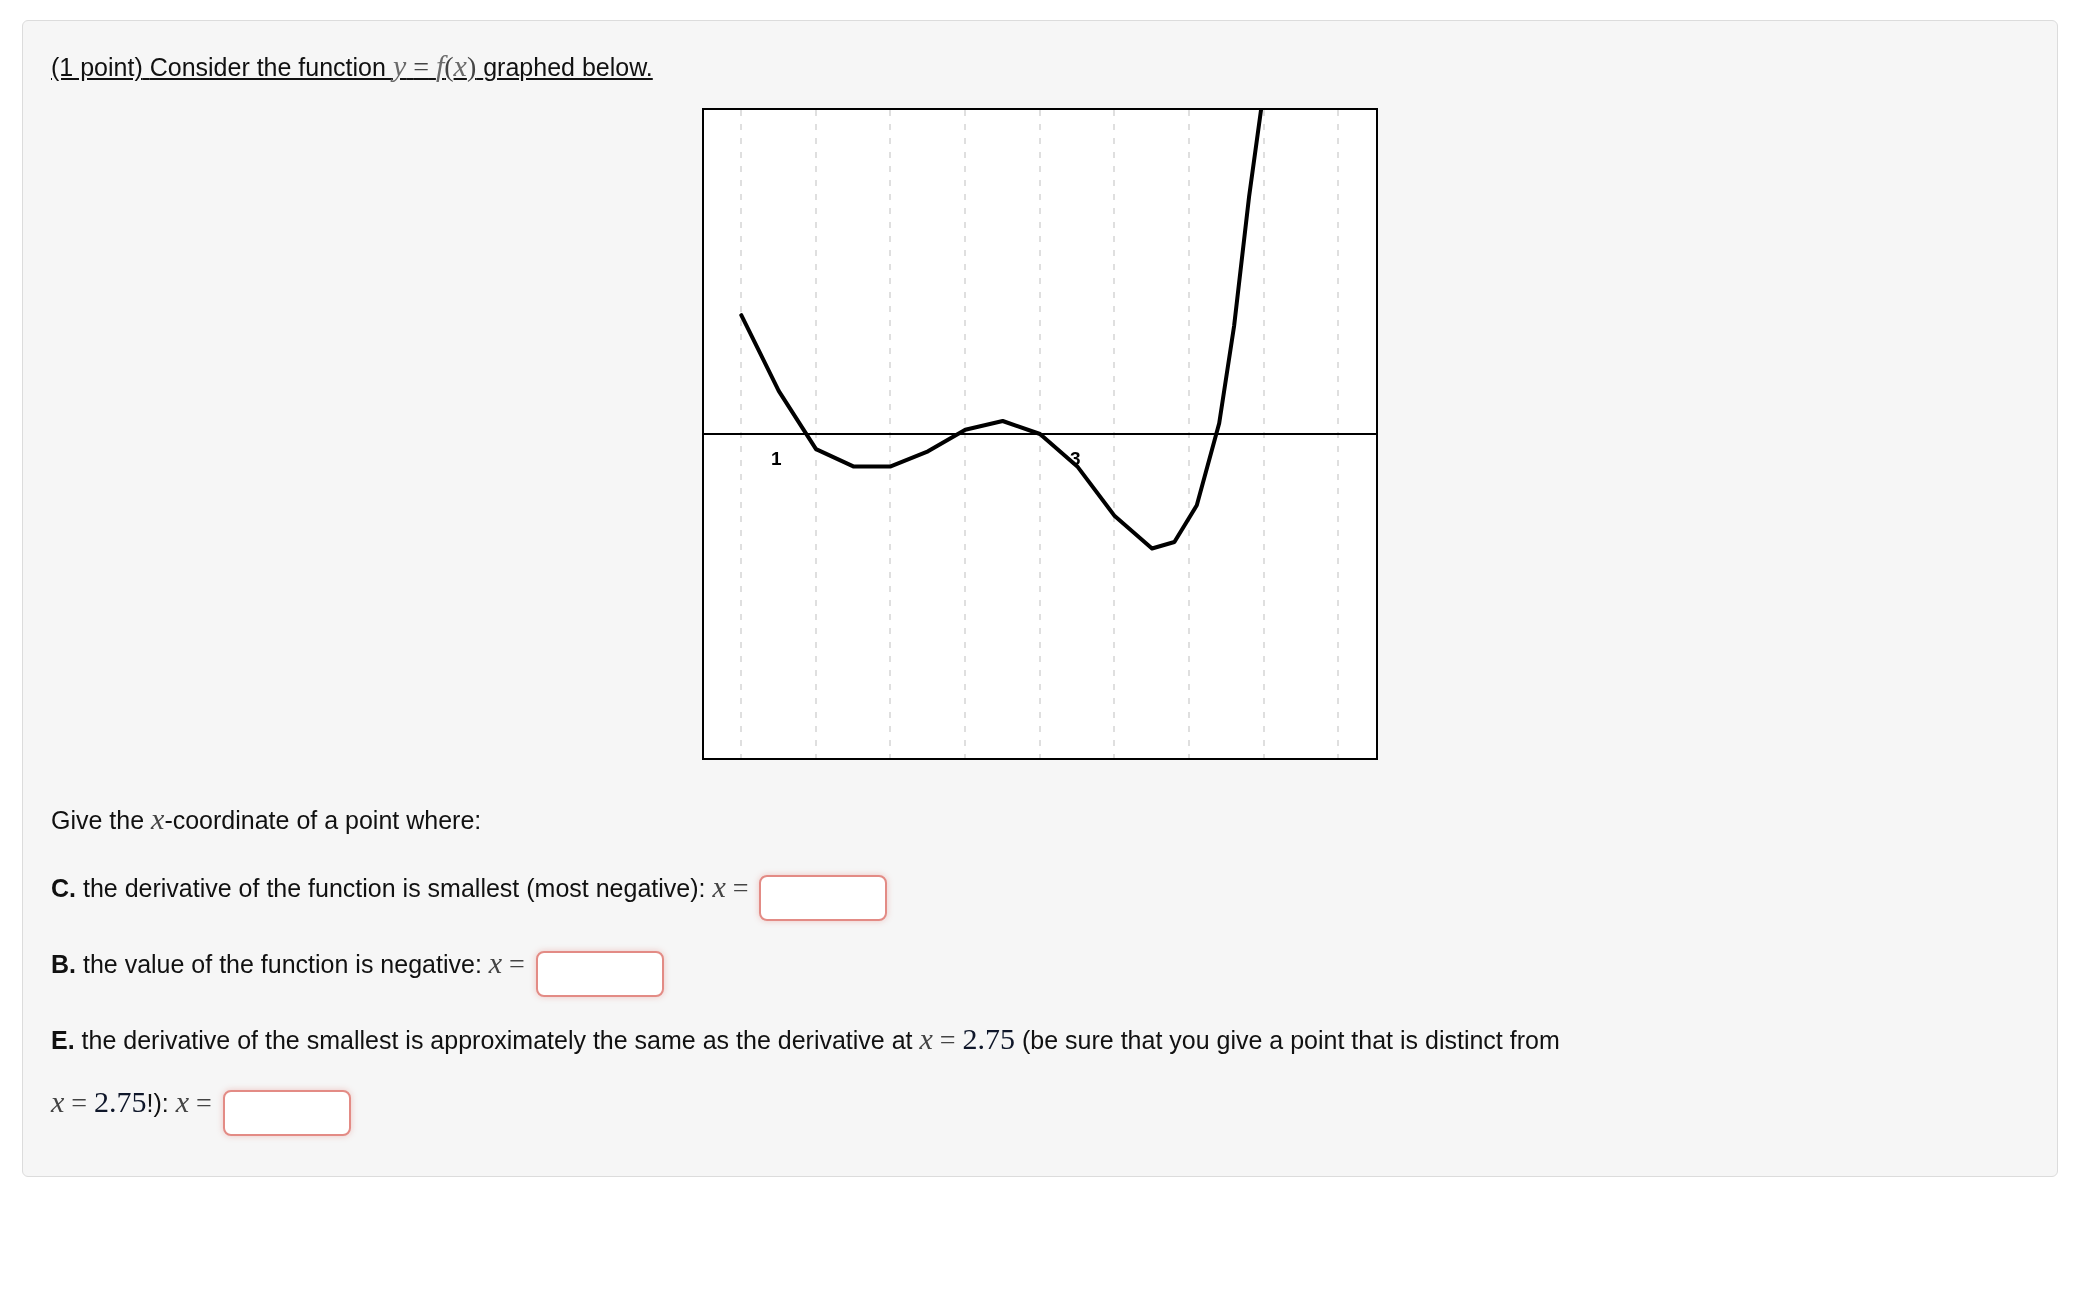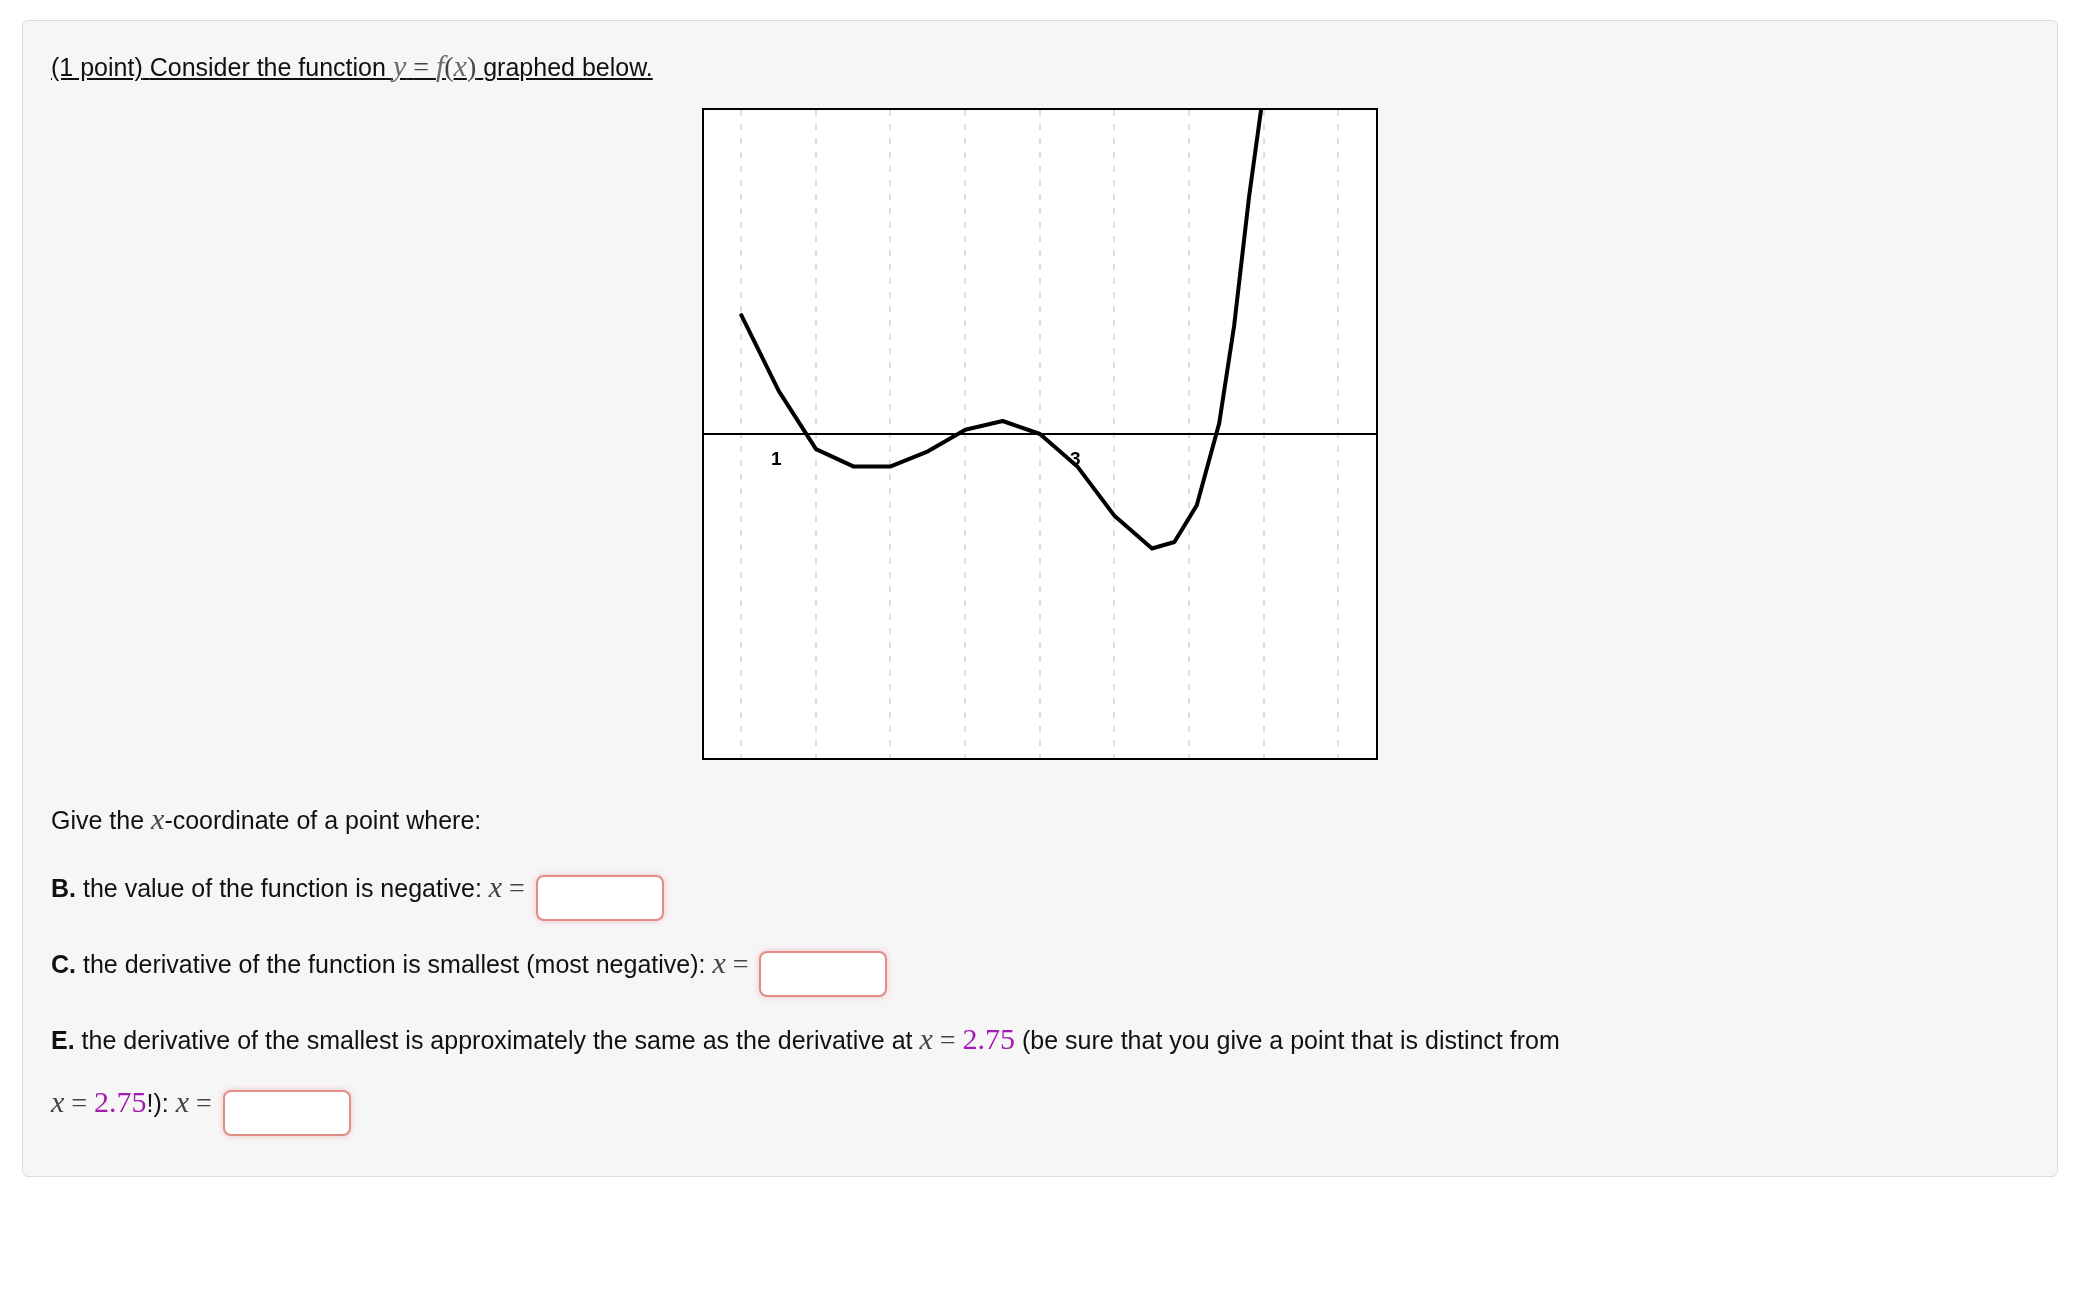--- a/index.html
+++ b/index.html
@@ -79,21 +79,21 @@
     background: #fff;
     box-shadow: 0 0 6px rgba(227,139,133,0.45);
     padding: 0 8px;
     font-size: 22px;
     vertical-align: -8px;
     margin: 0 4px;
   }
   .num-plain {
     font-family: "Times New Roman", Georgia, serif;
     font-size: 30px;
-    color: #a21caf;
+    color: #0f172a;
   }
 </style>
 </head>
 <body>
 
 <div class="panel">
 
   <div class="prompt-line">
     <span>(1 point)</span>
     <span>Consider the function </span>
@@ -127,30 +127,30 @@
       <span class="tick-label" style="left:366px; top:334px;">3</span>
     </div>
   </div>
 
   <div class="section-lead">
     <span>Give the </span><span class="math-it">x</span><span>-coordinate of a point where:</span>
   </div>
 
 
   <div class="q-row">
-    <span class="bold">B.</span>
-    <span>the value of the function is negative:</span>
+    <span class="bold">C.</span>
+    <span>the derivative of the function is smallest (most negative):</span>
     <span class="math-it">x</span>
     <span class="math-eq">=</span>
     <input type="text" class="answer-input" style="">
   </div>
 
   <div class="q-row">
-    <span class="bold">C.</span>
-    <span>the derivative of the function is smallest (most negative):</span>
+    <span class="bold">B.</span>
+    <span>the value of the function is negative:</span>
     <span class="math-it">x</span>
     <span class="math-eq">=</span>
     <input type="text" class="answer-input" style="">
   </div>
 
 
   <div class="q-row">
     <span class="bold">E.</span>
     <span>the derivative of the smallest is approximately the same as the derivative at</span>
     <span class="math-it">x</span>

